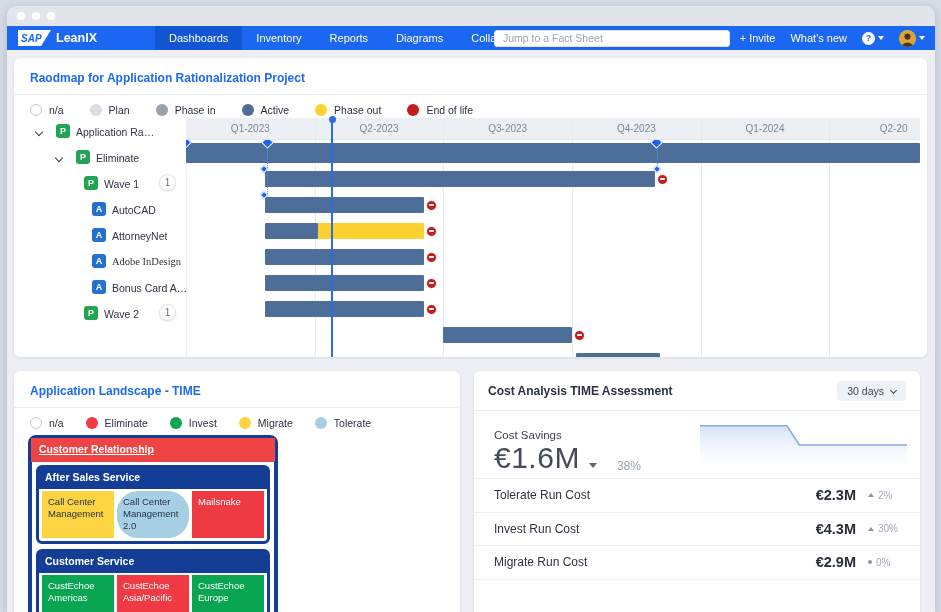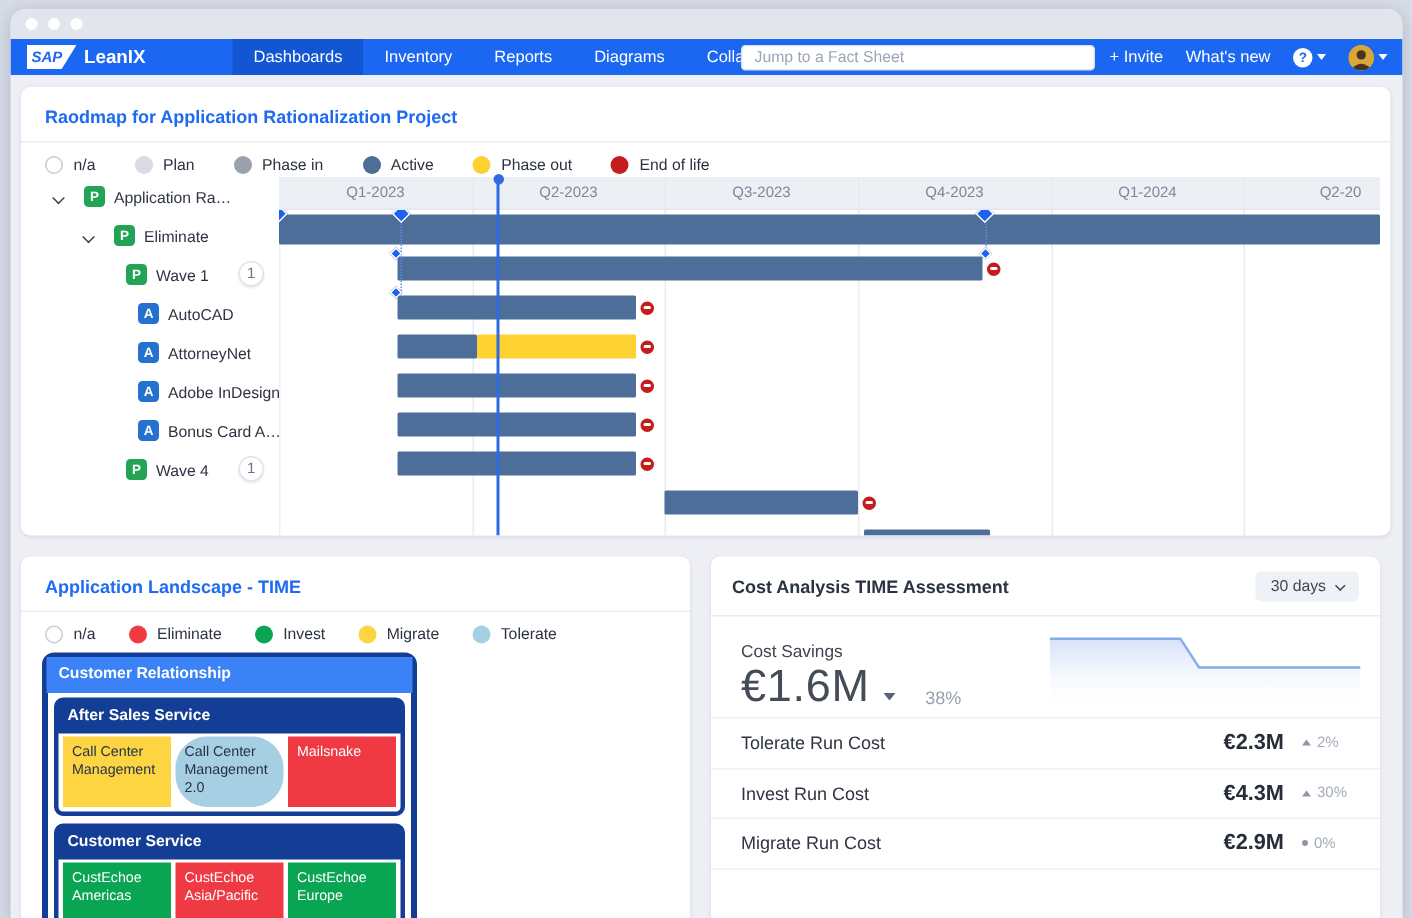--- a/index.html
+++ b/index.html
@@ -62,21 +62,21 @@
   .gbar{position:absolute;border-radius:1px;z-index:1;}
   .today{position:absolute;top:0;bottom:0;width:2px;z-index:3;}
   .today-dot{position:absolute;top:-2px;left:-2.5px;width:7px;height:7px;border-radius:50%;}
   .diamond{position:absolute;border:1.5px solid #fff;transform:rotate(45deg);z-index:4;box-shadow:0 0 1px rgba(0,0,0,.25);}
   .connector{position:absolute;border-left:1.5px dotted #5b8df0;width:0;z-index:2;}
   .eol-icon{position:absolute;width:11px;height:11px;border-radius:50%;border:1px solid #fff;z-index:4;
     display:flex;align-items:center;justify-content:center;}
   .eol-bar{width:5px;height:1.6px;background:#fff;border-radius:1px;}
   
   .lgroup{position:absolute;left:14px;top:64px;width:250px;background:#fff;border:4px solid #143d96;border-radius:8px;}
-  .lgroup-header{background:#3b82f6;color:#fff;font-size:10.5px;font-weight:bold;padding:5px 8px 7px;margin:-1px;cursor:pointer;}
+  .lgroup-header{background:#ef4444;color:#fff;font-size:10.5px;font-weight:bold;padding:5px 8px 7px;margin:-1px;cursor:pointer;text-decoration:underline;}
   .lgroup-content{padding:4px;display:flex;flex-direction:column;gap:5px;}
   .lsection{background:#fff;border:3px solid #143d96;border-radius:6px;}
   .lsection-header{background:#143d96;color:#fff;font-size:10.5px;font-weight:bold;padding:4px 7px 6px;margin:-1px;cursor:pointer;}
   .lcards{display:flex;gap:3px;padding:3px;}
   .lcard{flex:1;height:47px;padding:5px 6px;font-size:9.5px;line-height:1.25;cursor:pointer;overflow:hidden;}
   
   .cost-head{display:flex;justify-content:space-between;align-items:center;padding:10px 14px 9px;}
   .range-btn{background:#eef1f5;border-radius:4px;font-size:10.5px;color:#3f4654;padding:4px 10px;
     display:flex;align-items:center;gap:7px;cursor:pointer;}
   .dd-chev{width:5px;height:5px;border-right:1.5px solid #3f4654;border-bottom:1.5px solid #3f4654;transform:rotate(45deg);margin-top:-2px;}
@@ -190,29 +190,29 @@
           <div class="trow" style="top: 78px;">
             <span class="fs-badge" style="left: 78px; background: rgb(36, 113, 207);">A</span>
             <span class="tlabel" style="left: 98px;">AutoCAD</span>
           </div>
           <div class="trow" style="top: 104px;">
             <span class="fs-badge" style="left: 78px; background: rgb(36, 113, 207);">A</span>
             <span class="tlabel" style="left: 98px;">AttorneyNet</span>
           </div>
           <div class="trow" style="top: 130px;">
             <span class="fs-badge" style="left: 78px; background: rgb(36, 113, 207);">A</span>
-            <span class="tlabel" style="left: 98px;">Adobe InDesign</span>
+            <span class="tlabel" style="left: 98px; font-family: Liberation Serif, serif;">Adobe InDesign</span>
           </div>
           <div class="trow" style="top: 156px;">
             <span class="fs-badge" style="left: 78px; background: rgb(36, 113, 207);">A</span>
             <span class="tlabel" style="left: 98px;">Bonus Card Am…</span>
           </div>
           <div class="trow" style="top: 182px;">
             <span class="fs-badge" style="left: 70px; background: rgb(35, 164, 85);">P</span>
-            <span class="tlabel" style="left: 90px;">Wave 4</span>
+            <span class="tlabel" style="left: 90px;">Wave 2</span>
             <span class="order-badge">1</span>
           </div>
         </div>
       <div class="plot">
         <div class="plot-header" id="plot-header">
             <span class="q-label" style="left: 8.765%;">Q1-2023</span>
             <span class="q-label" style="left: 26.295%;">Q2-2023</span>
             <span class="q-label" style="left: 43.825%;">Q3-2023</span>
             <span class="q-label" style="left: 61.355%;">Q4-2023</span>
             <span class="q-label" style="left: 78.885%;">Q1-2024</span>

